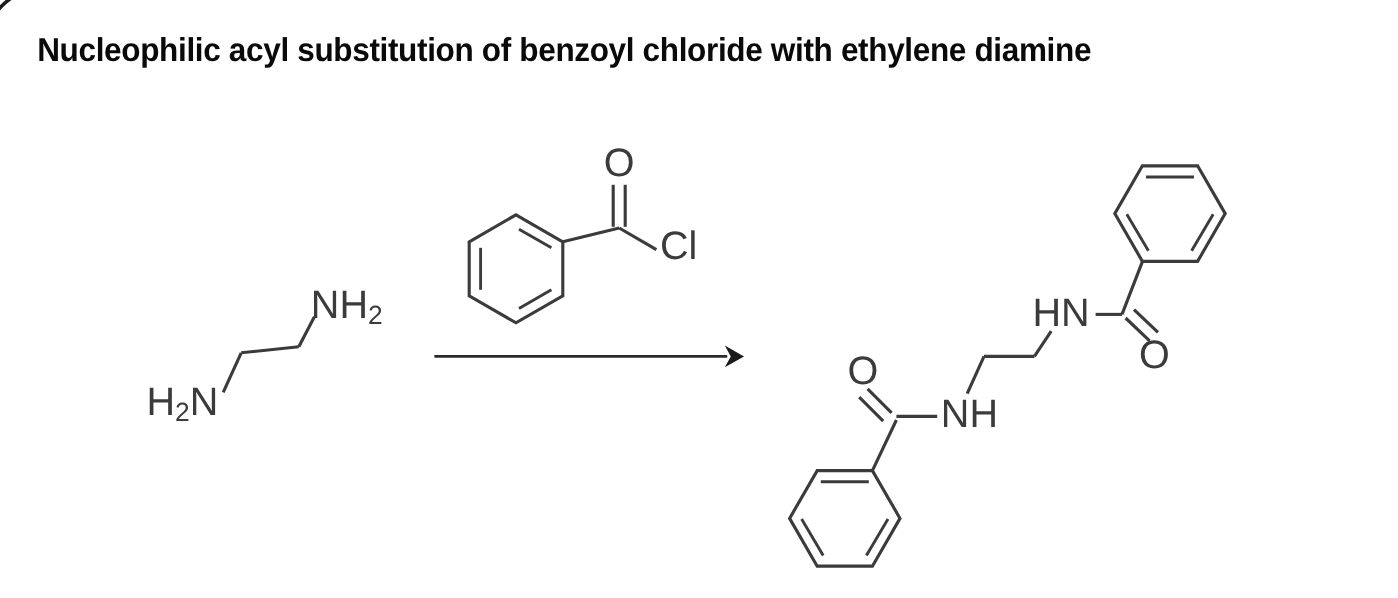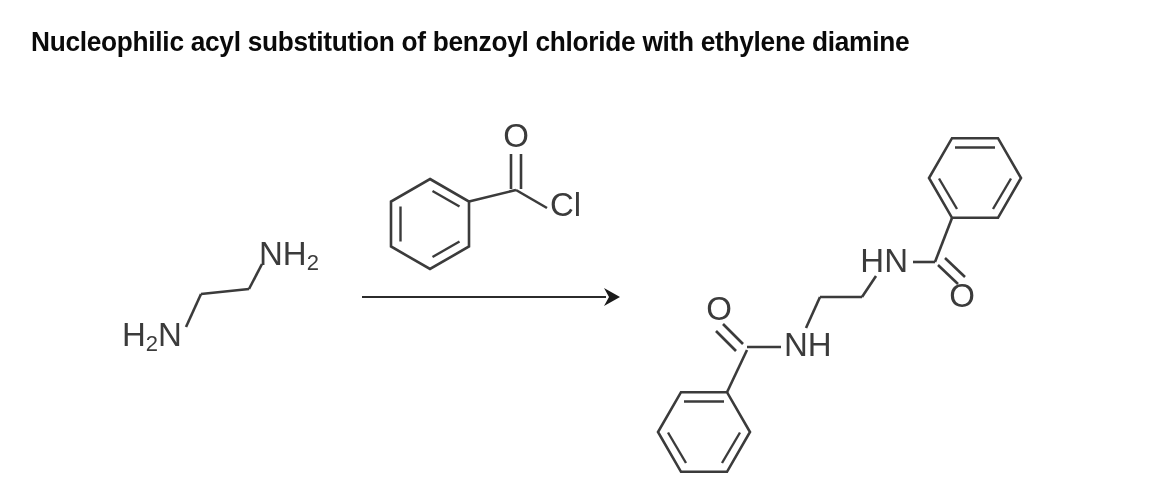--- a/index.html
+++ b/index.html
@@ -7,21 +7,20 @@
     padding: 0;
     background: #ffffff;
   }
   #page {
     position: relative;
     width: 1165px;
     height: 498px;
     background: #ffffff;
     overflow: hidden;
     font-family: "Liberation Sans", sans-serif;
-    border-radius: 24px;
   }
   
   #card-border {
     position: absolute;
     left: -18px;
     top: -14px;
     width: 1212px;
     height: 540px;
     border: 3px solid #1c1c1c;
     border-radius: 62px;

